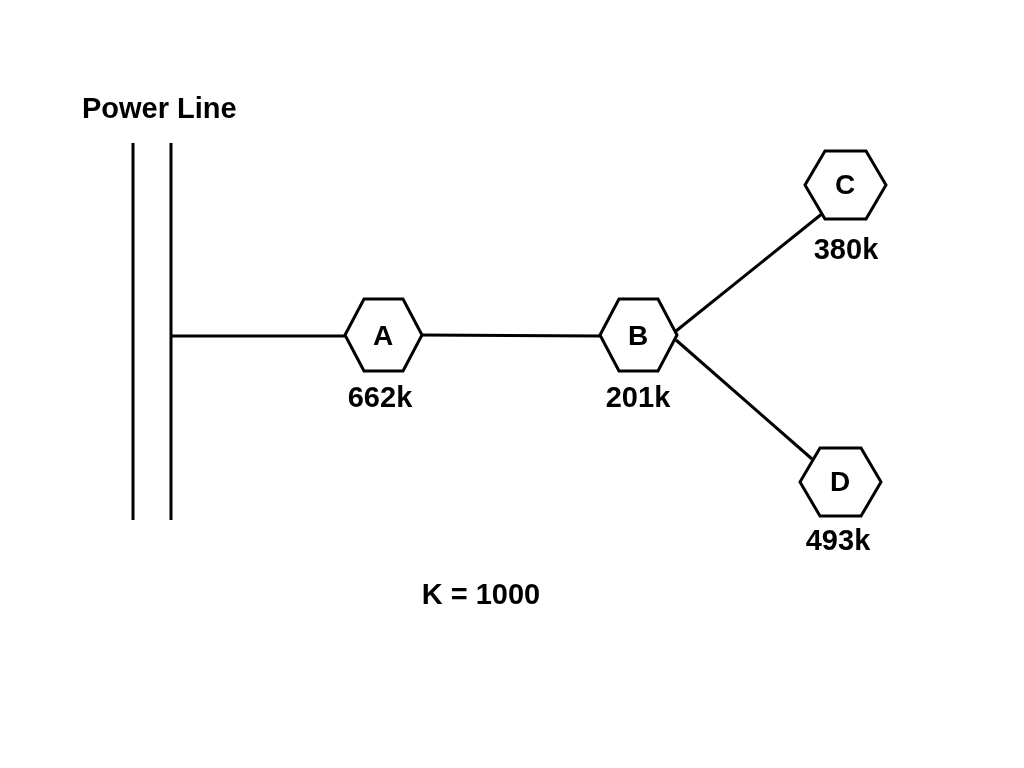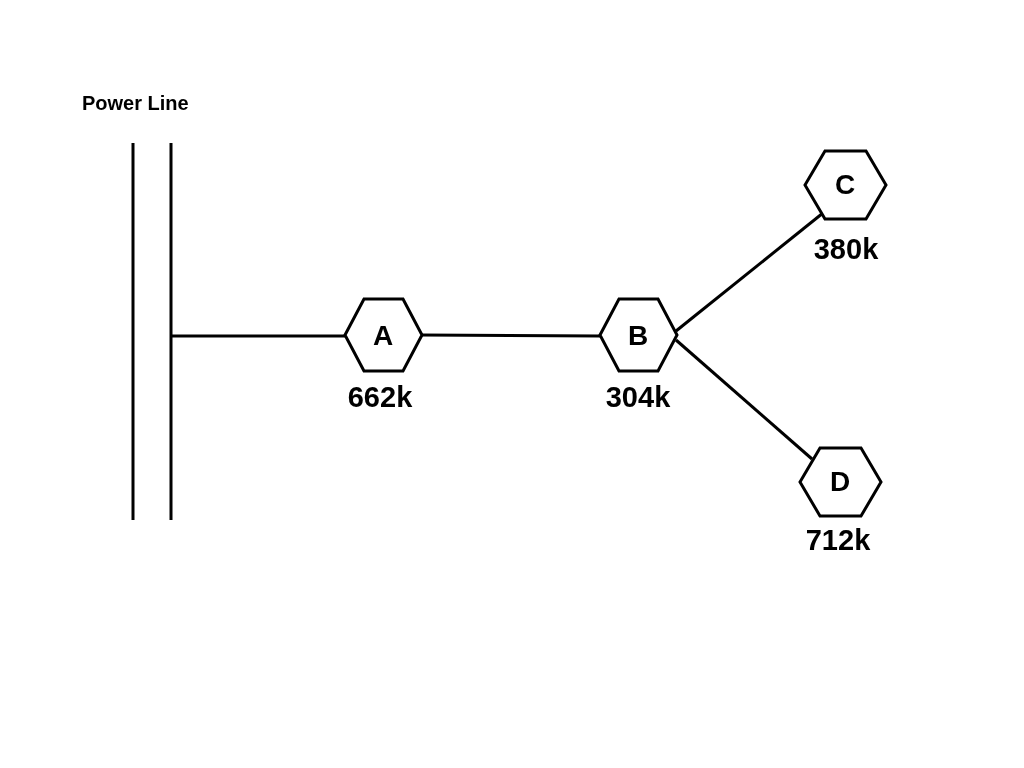--- a/index.html
+++ b/index.html
@@ -21,21 +21,21 @@
     top: 0;
     left: 0;
   }
   .label {
     position: absolute;
     font-weight: 700;
     white-space: nowrap;
     transform: translate(-50%, -50%);
   }
   .title-label {
-    font-size: 20px;
+    font-size: 29px;
     transform: none;
   }
   .node-letter {
     font-size: 28px;
   }
   .node-value {
     font-size: 29px;
   }
   .legend-label {
     font-size: 29px;
@@ -63,18 +63,19 @@
   </svg>
 
   <div class="label title-label" style="left:82px; top:92px;">Power Line</div>
 
   <div class="label node-letter" style="left:383px; top:336px;">A</div>
   <div class="label node-letter" style="left:638px; top:336px;">B</div>
   <div class="label node-letter" style="left:845px; top:185px;">C</div>
   <div class="label node-letter" style="left:840px; top:482px;">D</div>
 
   <div class="label node-value" style="left:380px; top:397px;">662k</div>
-  <div class="label node-value" style="left:638px; top:397px;">304k</div>
+  <div class="label node-value" style="left:638px; top:397px;">201k</div>
   <div class="label node-value" style="left:846px; top:249px;">380k</div>
-  <div class="label node-value" style="left:838px; top:540px;">712k</div>
+  <div class="label node-value" style="left:838px; top:540px;">493k</div>
 
+  <div class="label legend-label" style="left:481px; top:594px;">K = 1000</div>
 
 </div>
 
 </body></html>

